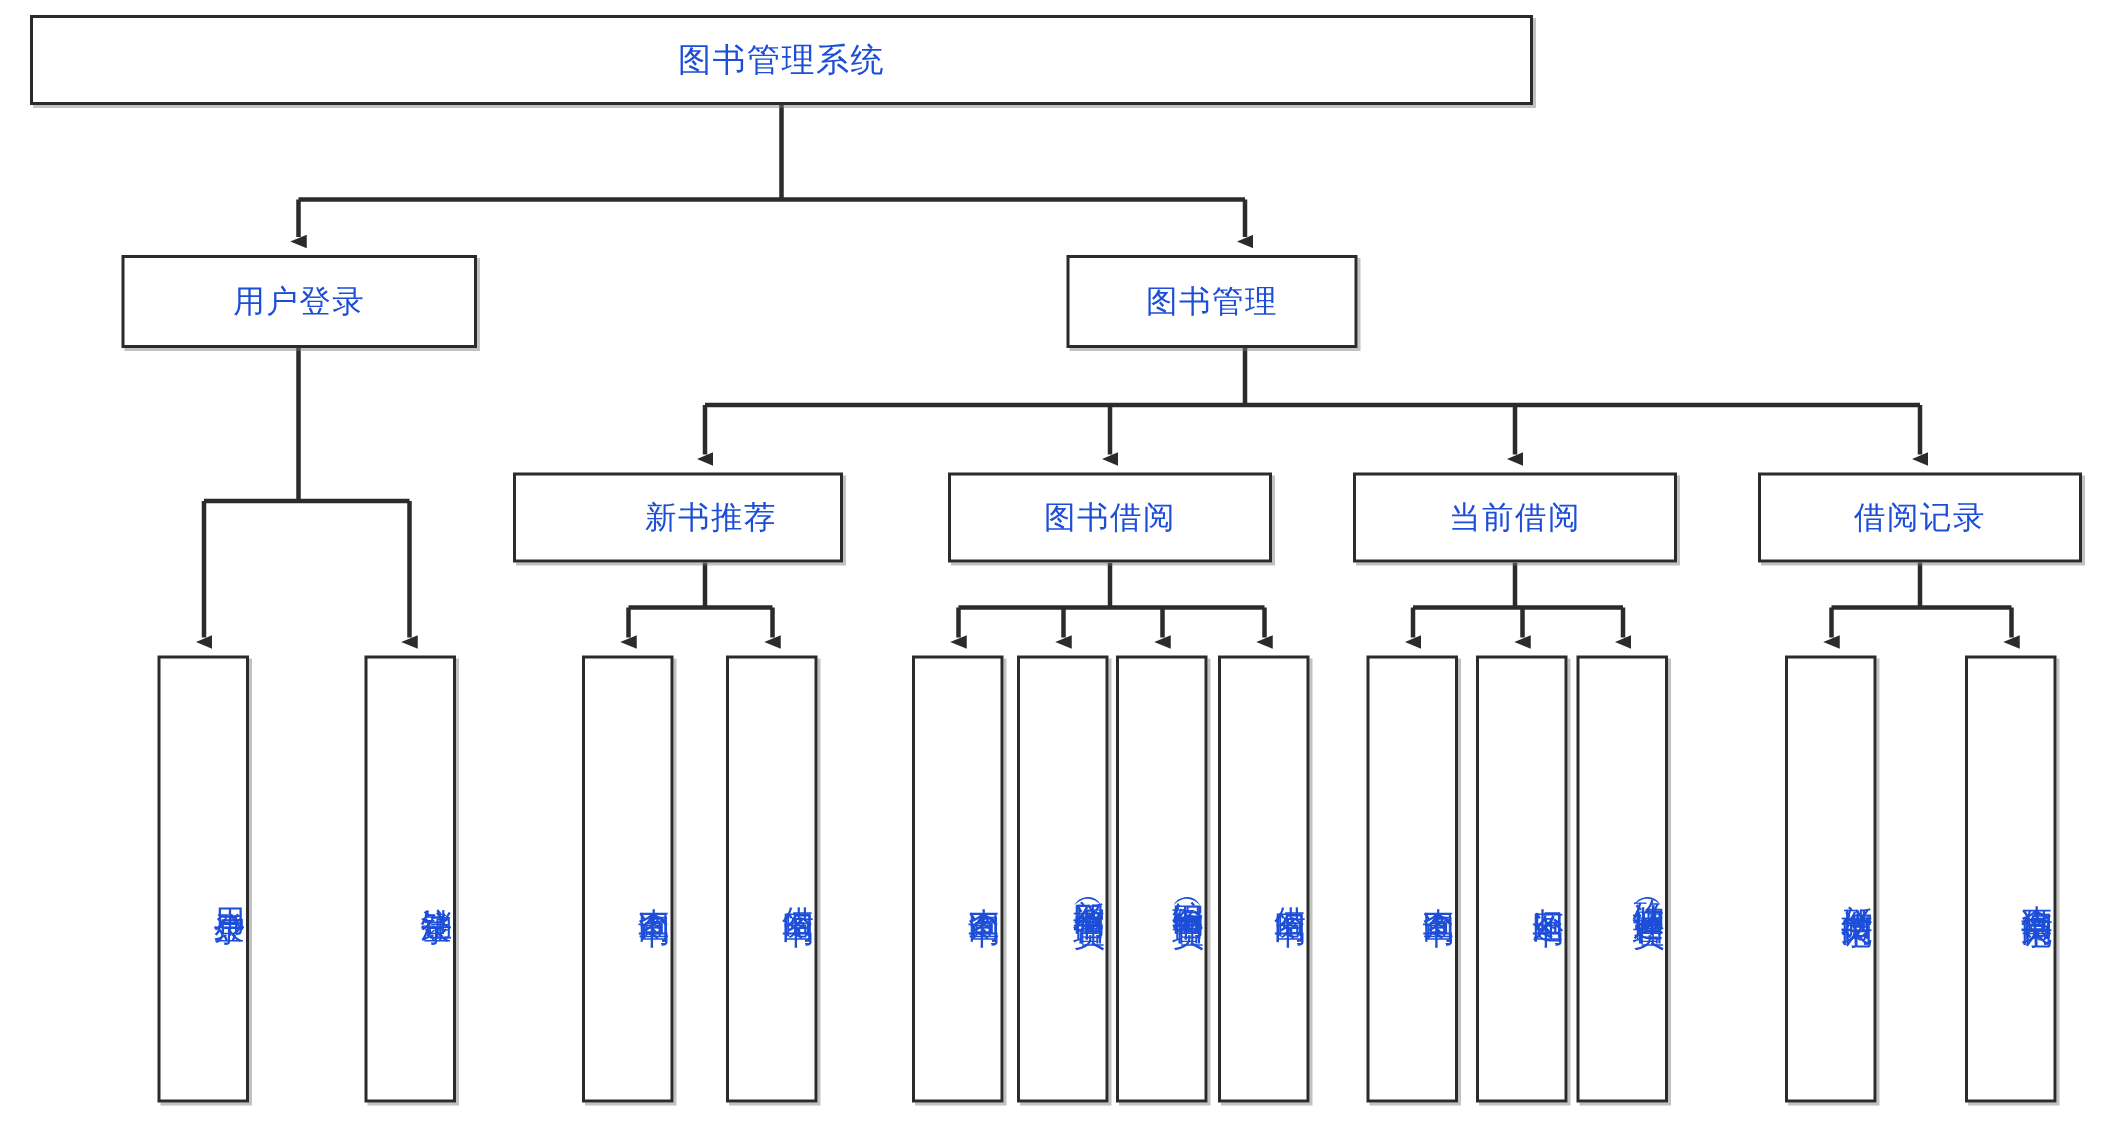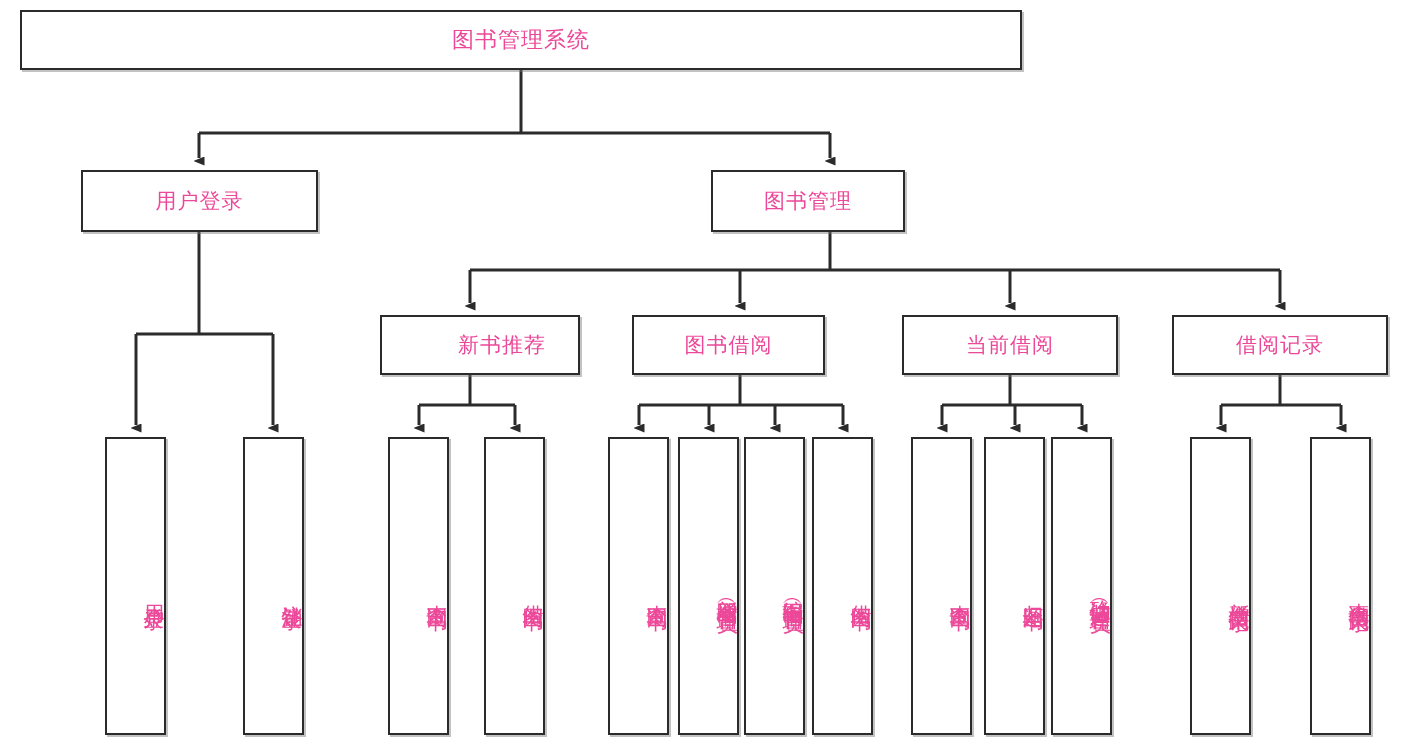--- a/index.html
+++ b/index.html
@@ -27,22 +27,21 @@
   }
   .node {
     position: absolute;
     box-sizing: border-box;
     background: #ffffff;
     border: 2px solid #2b2b2b;
     box-shadow: 2px 2px 0 rgba(120,120,120,0.45);
     display: flex;
     align-items: center;
     justify-content: center;
-    color: #ec4899;
-    font-family: Liberation Mono, monospace;
+    color: #1d4ed8;
   }
   .node.horiz {
     font-size: 21px;
     letter-spacing: 1px;
   }
   .node.vert {
     font-size: 21px;
     letter-spacing: 2px;
     writing-mode: vertical-rl;
     text-orientation: upright;
@@ -121,22 +120,22 @@
       <path d="M1221,405 L1221,425" marker-end="url(#arrow)"></path>
       <path d="M1341,405 L1341,425" marker-end="url(#arrow)"></path>
     </g>
   </svg>
 
   <div class="node horiz root" style="left:20px; top:10px; width:1002px; height:60px;">图书管理系统</div>
 
   <div class="node horiz" style="left:81px; top:170px; width:237px; height:62px;">用户登录</div>
   <div class="node horiz" style="left:711px; top:170px; width:194px; height:62px;">图书管理</div>
 
-  <div class="node horiz" style="left:380px; top:315px; width:200px; height:60px;padding-left:44px;">新书推荐</div>
-  <div class="node horiz" style="left:632px; top:315px; width:193px; height:60px;">图书借阅</div>
+  <div class="node horiz" style="left:342px; top:315px; width:220px; height:60px;padding-left:44px;">新书推荐</div>
+  <div class="node horiz" style="left:632px; top:315px; width:216px; height:60px;">图书借阅</div>
   <div class="node horiz" style="left:1172px; top:315px; width:216px; height:60px;">借阅记录</div>
   <div class="node horiz" style="left:902px; top:315px; width:216px; height:60px;">当前借阅</div>
 
   <div class="node vert" style="left:105px; top:437px; width:61px; height:298px;">用户登录</div>
   <div class="node vert" style="left:243px; top:437px; width:61px; height:298px;">注销登录</div>
 
   <div class="node vert" style="left:388px; top:437px; width:61px; height:298px;">查询图书</div>
   <div class="node vert" style="left:484px; top:437px; width:61px; height:298px;">借阅图书</div>
 
   <div class="node vert" style="left:608px; top:437px; width:61px; height:298px;">查询图书</div>

